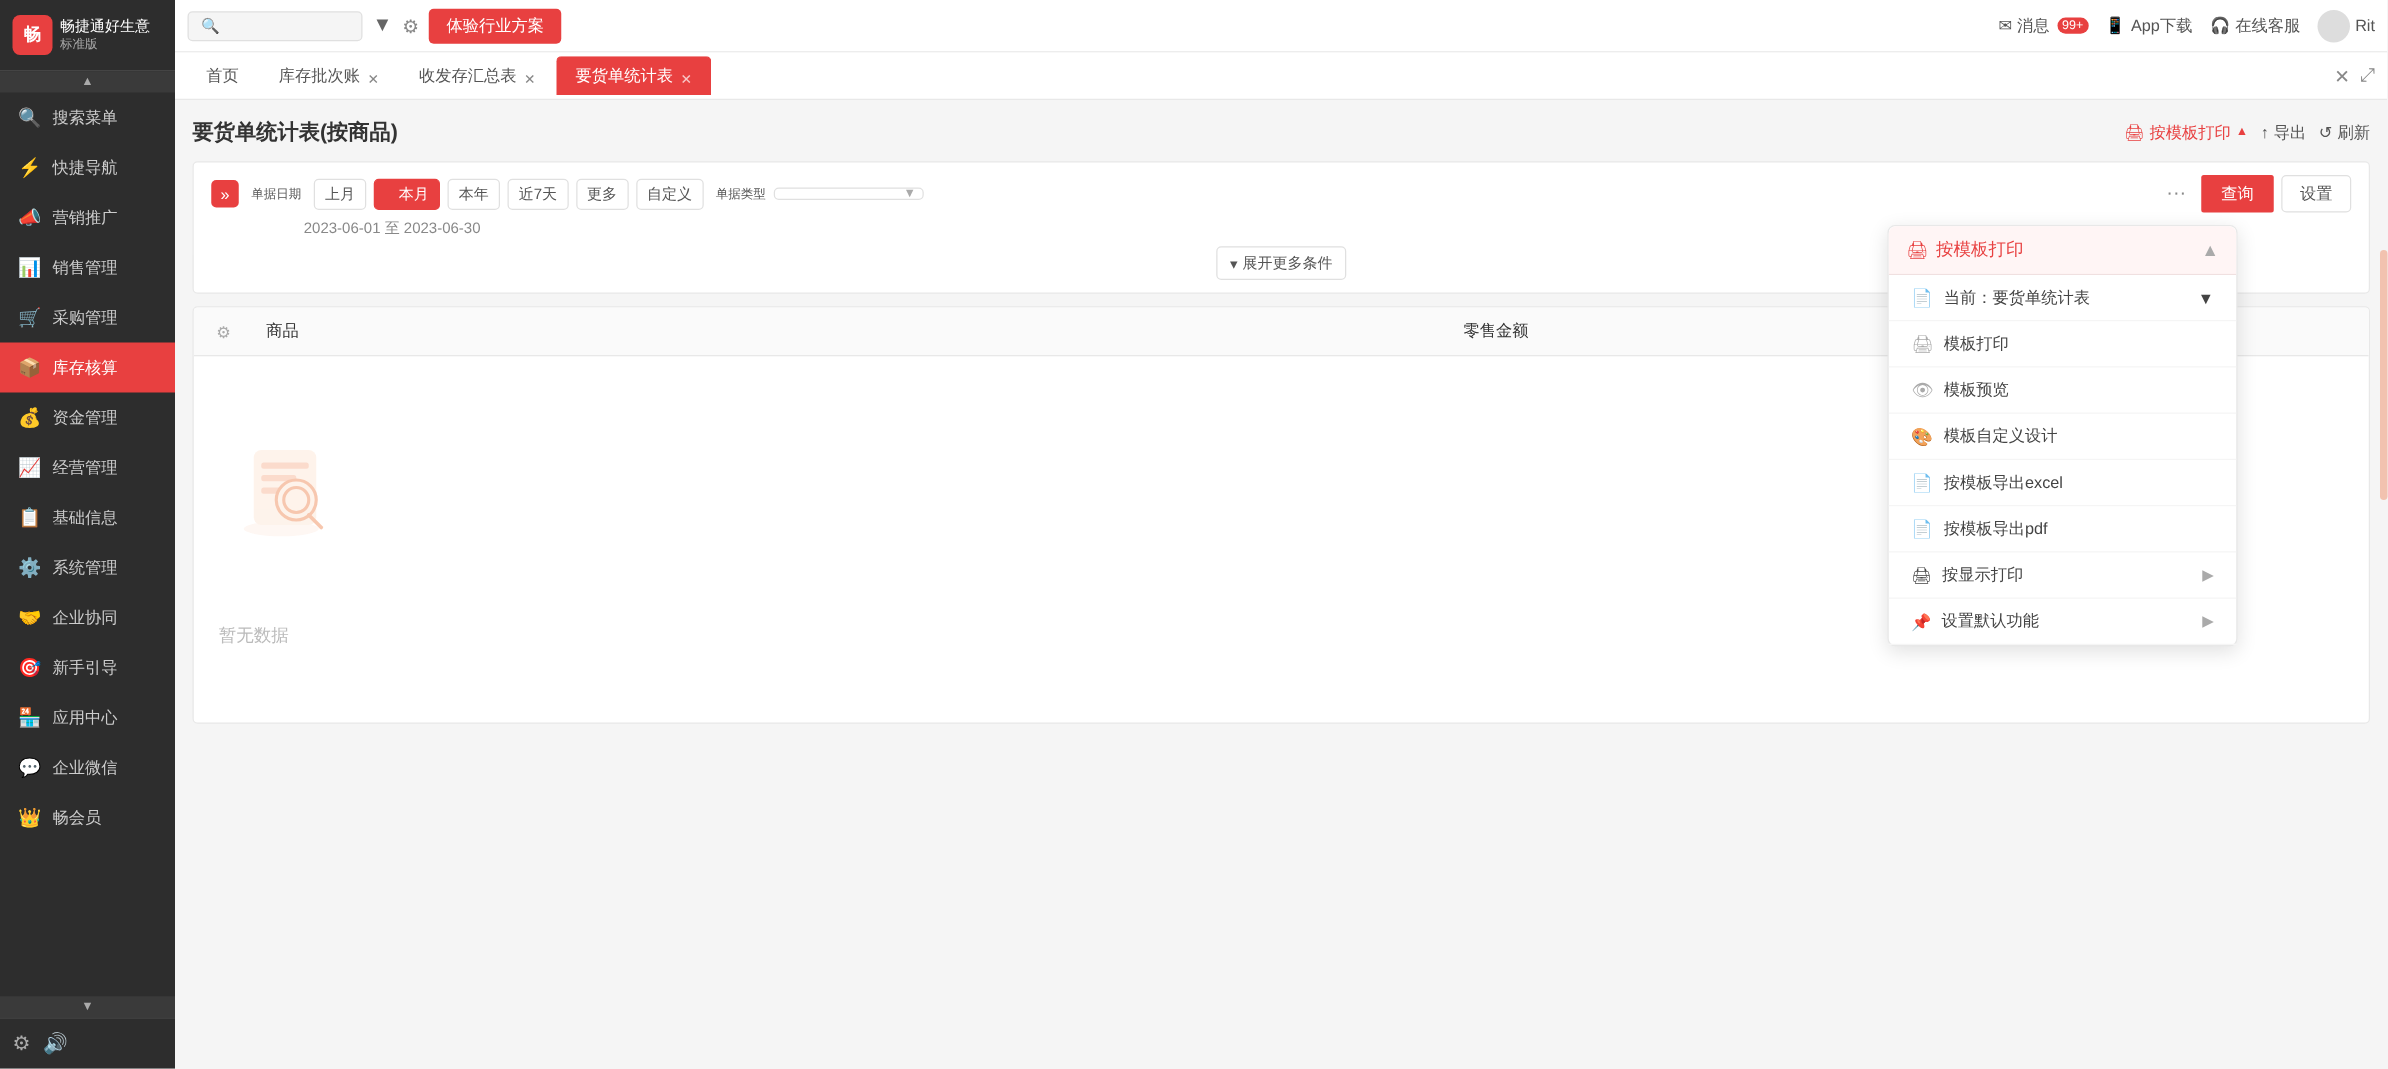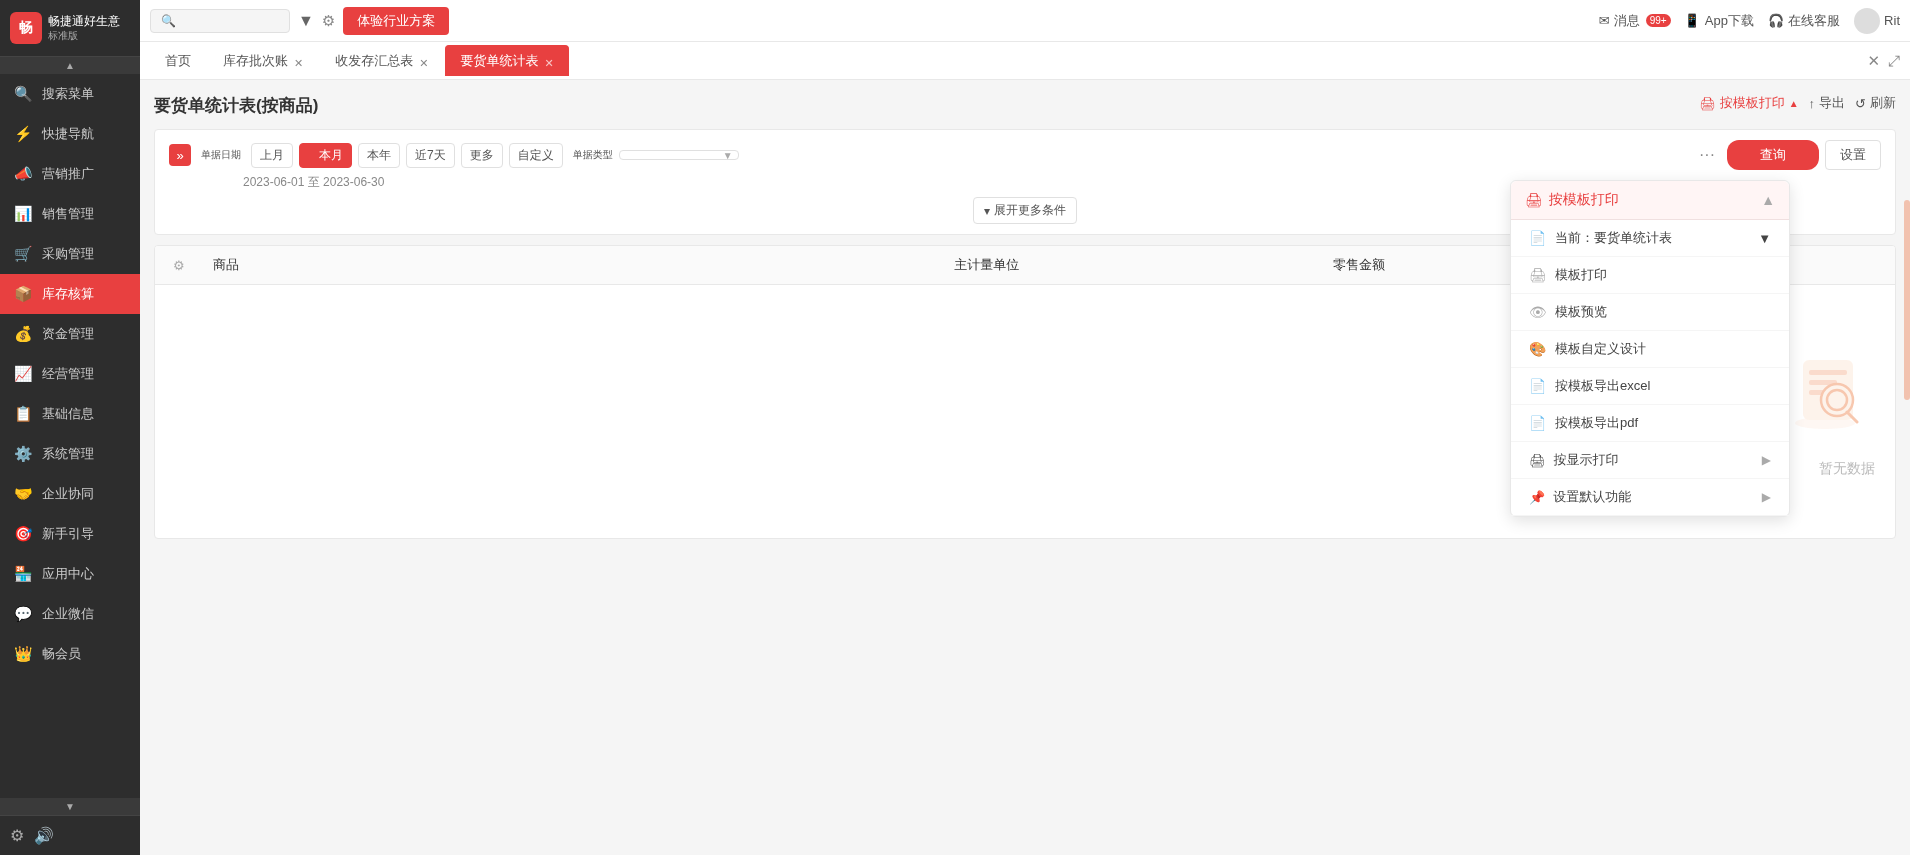--- a/index.html
+++ b/index.html
@@ -189,21 +189,21 @@
       flex: 1;
       overflow: auto;
       background: #f5f5f5;
       padding: 14px;
       position: relative;
     }
 
     
     .page-header {
       display: flex;
-      align-items: flex-start;
+      align-items: center;
       justify-content: space-between;
       margin-bottom: 12px;
     }
     .page-title {
       font-size: 17px;
       font-weight: bold;
       color: #333;
     }
     .page-actions {
       display: flex;
@@ -325,22 +325,22 @@
       border: 1px solid #e0e0e0;
       border-radius: 4px;
       background: #fff;
       margin: 6px auto 0;
       width: fit-content;
     }
     .query-btn {
       background: #e84040;
       color: #fff;
       border: none;
-      border-radius: 12px;
-      padding: 6px 33px;
+      border-radius: 2px;
+      padding: 6px 16px;
       cursor: pointer;
       font-size: 13px;
     }
     .settings-btn {
       background: #fff;
       color: #555;
       border: 1px solid #e0e0e0;
       border-radius: 4px;
       padding: 5px 14px;
       cursor: pointer;
@@ -378,24 +378,25 @@
     .th-check { width: 40px; }
     .th-product { flex: 2; }
     .th-unit { flex: 1; }
     .th-qty { flex: 1; }
     .th-price { flex: 1.5; }
 
     
     .empty-state {
       display: flex;
       flex-direction: column;
-      align-items: flex-end;
+      align-items: flex-start;
       justify-content: center;
       padding: 60px 20px;
       color: #aaa;
+      gap: 40px;
     }
     .empty-icon {
       font-size: 64px;
       margin-bottom: 10px;
       opacity: 0.5;
     }
     .empty-text { font-size: 14px; color: #bbb; }
 
     
     .dropdown-popup {
@@ -670,21 +671,20 @@
         </button>
       </div>
     </div>
 
     <div class="table-container">
       <div class="table-header-row">
         <div class="th th-check">
           <span style="cursor:pointer;color:#aaa;">⚙</span>
         </div>
         <div class="th th-product">商品</div>
-        <div class="th th-unit">主计量单位</div>
         <div class="th th-price">零售金额</div>
       </div>
 
       <div class="empty-state">
         <div class="empty-icon">
           
           <svg width="100" height="90" viewBox="0 0 100 90" fill="none" xmlns="http://www.w3.org/2000/svg">
             <ellipse cx="50" cy="78" rx="30" ry="6" fill="#f9d4c0" opacity="0.4"></ellipse>
             <rect x="28" y="15" width="50" height="60" rx="6" fill="#fde8d8"></rect>
             <rect x="34" y="25" width="38" height="5" rx="2" fill="#f7b89a"></rect>

